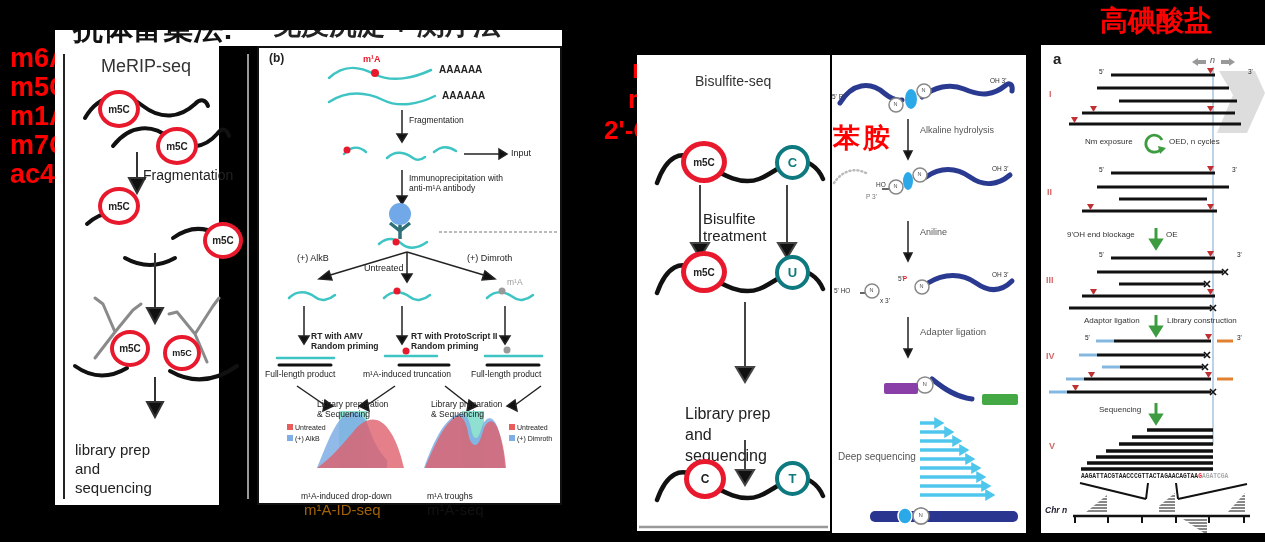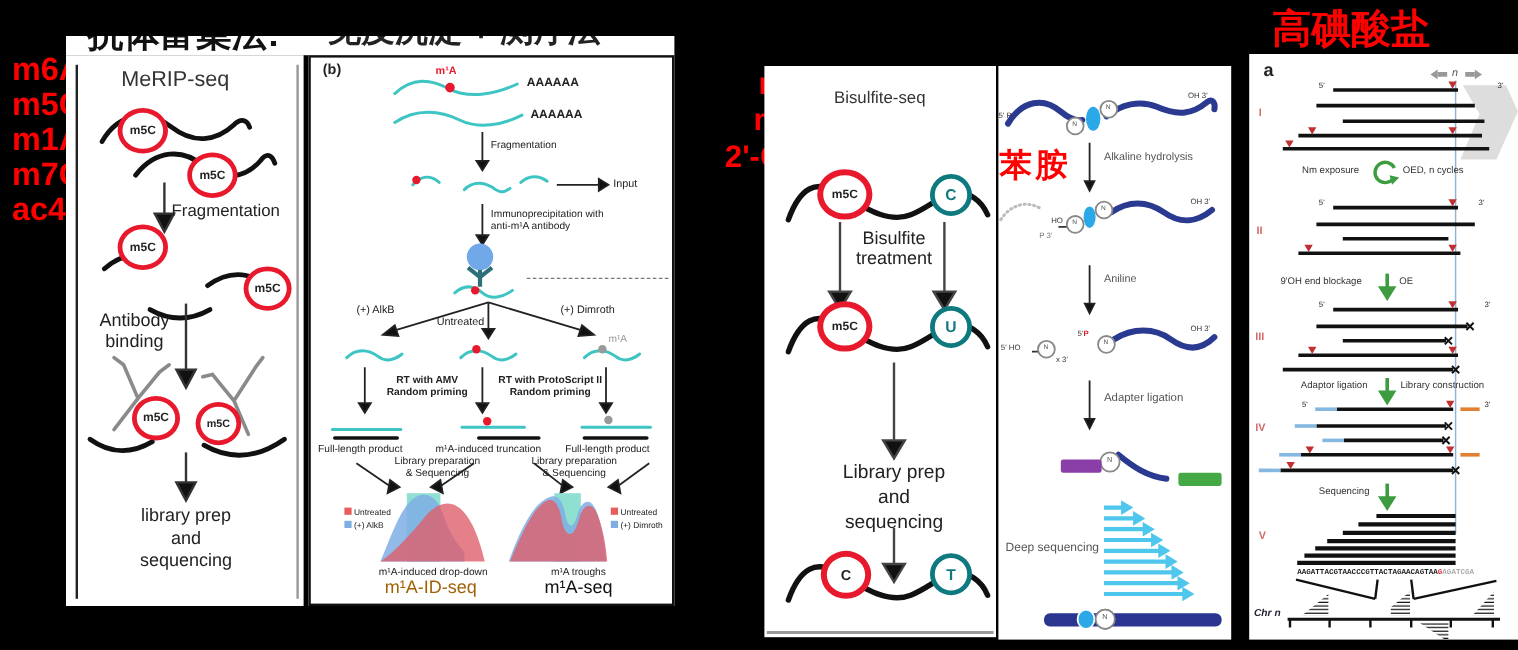--- a/index.html
+++ b/index.html
@@ -1,20 +1,20 @@
 <!DOCTYPE html>
 <html><head>
 <meta charset="utf-8">
 <style>
   html,body{margin:0;padding:0;background:#000;}
   .stage{position:relative;width:1265px;height:542px;background:#000;overflow:hidden;
          font-family:"Liberation Sans","DejaVu Sans",sans-serif;color:#222;}
   .p{position:absolute;}
   .t{position:absolute;white-space:nowrap;line-height:1.12;}
-  .ctr{text-align:center;}
+  .ctr{margin-top:20px;}
   .panel{position:absolute;background:#fff;}
   .ring{position:absolute;border-radius:50%;background:#fff;display:flex;align-items:center;justify-content:center;font-weight:700;}
   .ring.red{border:4px solid #e8192c;color:#222;}
   .ring.teal{border:4px solid #0e7a80;color:#0e7a80;}
   .redlab{position:absolute;color:#f00;font-weight:700;white-space:nowrap;}
   svg{position:absolute;left:0;top:0;}
   .clip{overflow:hidden;position:absolute;background:#fff;}
   .legsq{display:inline-block;width:6px;height:6px;margin-right:2px;}
 </style>
 </head>
@@ -28,21 +28,21 @@
   </div>
 
   <div class="p" style="left:10px;top:44px;">
     <div class="redlab" style="position:relative;font-size:27px;line-height:29px;">m6A</div>
     <div class="redlab" style="position:relative;font-size:27px;line-height:29px;">m5C</div>
     <div class="redlab" style="position:relative;font-size:27px;line-height:29px;">m1A</div>
     <div class="redlab" style="position:relative;font-size:27px;line-height:29px;">m7G</div>
     <div class="redlab" style="position:relative;font-size:27px;line-height:29px;">ac4C</div>
   </div>
 
-  <div class="panel" style="left:55px;top:46px;width:198px;height:459px;">
+  <div class="panel" style="left:55px;top:46px;width:164px;height:459px;">
     <div class="p" style="left:8px;top:8px;width:2px;height:445px;background:#222;"></div>
     <div class="p" style="left:192px;top:8px;width:2px;height:445px;background:#999;"></div>
     <svg width="198" height="459" viewBox="0 0 198 459">
       <g fill="none" stroke="#111" stroke-width="4" stroke-linecap="round">
         <path d="M30 72 C45 46 70 46 88 60 C106 74 125 72 140 58 C146 52 151 54 153 60"></path>
         <path d="M58 100 C75 78 98 78 114 92 C130 106 150 102 162 88 C168 80 172 84 174 90"></path>
         <path d="M32 178 Q52 160 72 172"></path>
         <path d="M70 212 Q95 226 120 212"></path>
         <path d="M118 192 Q140 176 162 188"></path>
         <path d="M20 320 Q45 338 72 322"></path>
@@ -68,24 +68,20 @@
     <div class="ring red" style="left:101px;top:81px;width:34px;height:30px;font-size:10px;">
         <span>m5C</span>
       </div>
     <div class="t" style="left:88px;top:122px;font-size:14px;">Fragmentation</div>
     <div class="ring red" style="left:43px;top:141px;width:34px;height:30px;font-size:10px;">
         <span>m5C</span>
       </div>
     <div class="ring red" style="left:148px;top:176px;width:32px;height:29px;font-size:10px;">
         <span>m5C</span>
       </div>
-    <div class="t ctr" style="left:12px;top:214px;width:90px;font-size:15px;">
-      <div>Antibody</div>
-      <div>binding</div>
-    </div>
     <div class="ring red" style="left:55px;top:284px;width:32px;height:29px;font-size:10px;">
         <span>m5C</span>
       </div>
     <div class="ring red" style="left:108px;top:289px;width:30px;height:28px;font-size:9px;">
         <span>m5C</span>
       </div>
     <div class="t ctr" style="left:20px;top:374px;width:160px;font-size:15px;line-height:19px;">
       <div>library prep</div>
       <div>and</div>
       <div>sequencing</div>
@@ -479,15 +475,15 @@
     <div class="t" style="left:44px;top:289px;font-size:6.5px;">5'</div>
     <div class="t" style="left:196px;top:289px;font-size:6.5px;">3'</div>
     <div class="t" style="left:5px;top:306px;font-size:9px;font-weight:700;color:#d46a6a;">IV</div>
     <div class="t" style="left:58px;top:361px;font-size:8px;color:#333;">Sequencing</div>
     <div class="t" style="left:8px;top:396px;font-size:9px;font-weight:700;color:#d46a6a;">V</div>
     <div class="t" style="left:40px;top:428px;font-size:6.3px;font-weight:700;font-family:'Liberation Mono','DejaVu Sans Mono',monospace;">
       <span>AAGATTACGTAACCCGTTACTAGAACAGTAA</span><span style="color:#e8192c;">G</span><span style="color:#aaa;">AGATCGA</span>
     </div>
     <div class="t" style="left:4px;top:461px;font-size:8.5px;font-style:italic;font-weight:700;color:#223;">Chr n</div>
   </div>
-  <div class="redlab" style="left:1060px;top:2px;font-size:33px;">高碘酸盐</div>
+  <div class="redlab" style="left:1100px;top:2px;font-size:28px;">高碘酸盐</div>
 
 </div>
 
 </body></html>

